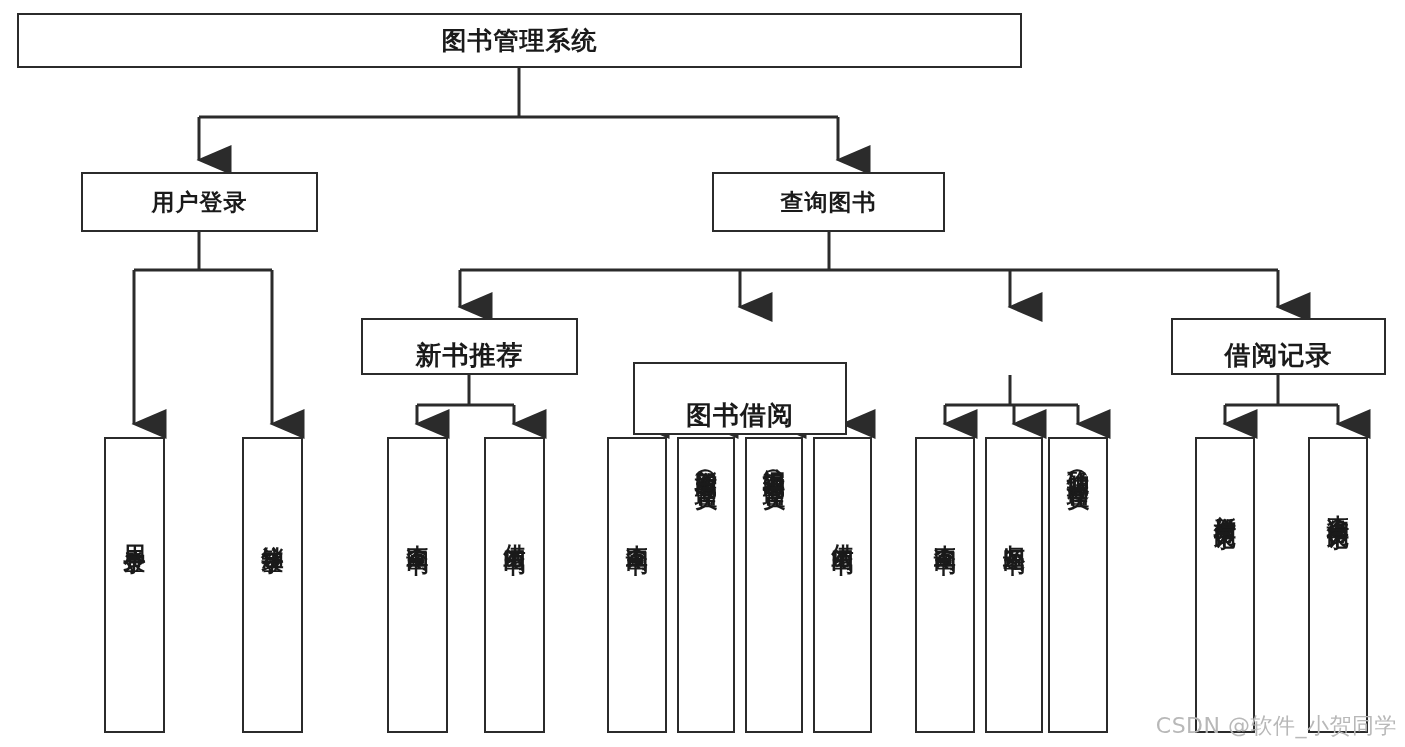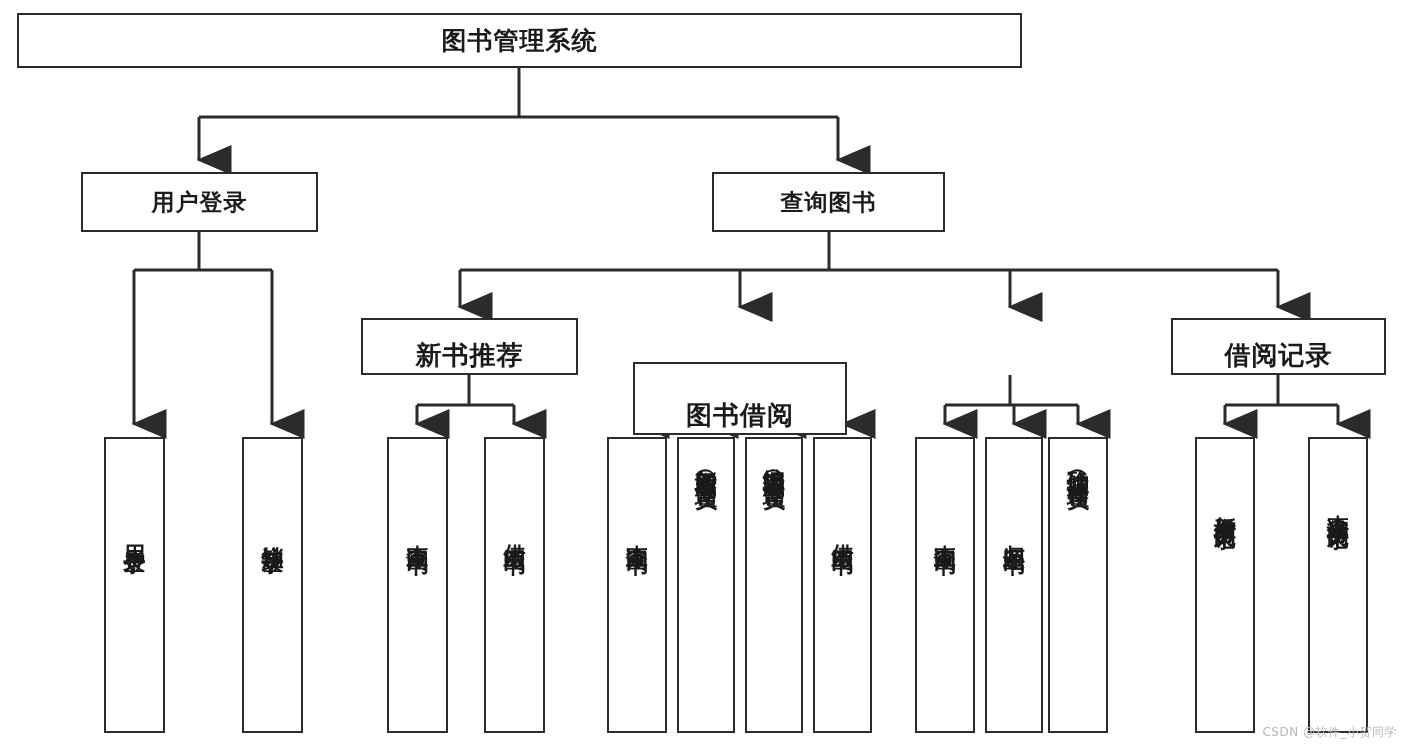--- a/index.html
+++ b/index.html
@@ -69,21 +69,21 @@
   .leaf-mid .vtext {
     padding-top: 52px;
   }
   .leaf-top .vtext {
     padding-top: 6px;
   }
   #watermark {
     position: absolute;
     right: 8px;
     bottom: 6px;
-    font-size: 12px;
+    font-size: 22px;
     color: #b8b8b8;
     letter-spacing: 0.5px;
     white-space: nowrap;
   }
 </style>
 </head>
 <body>
 
 <div id="diagram-root">
 

